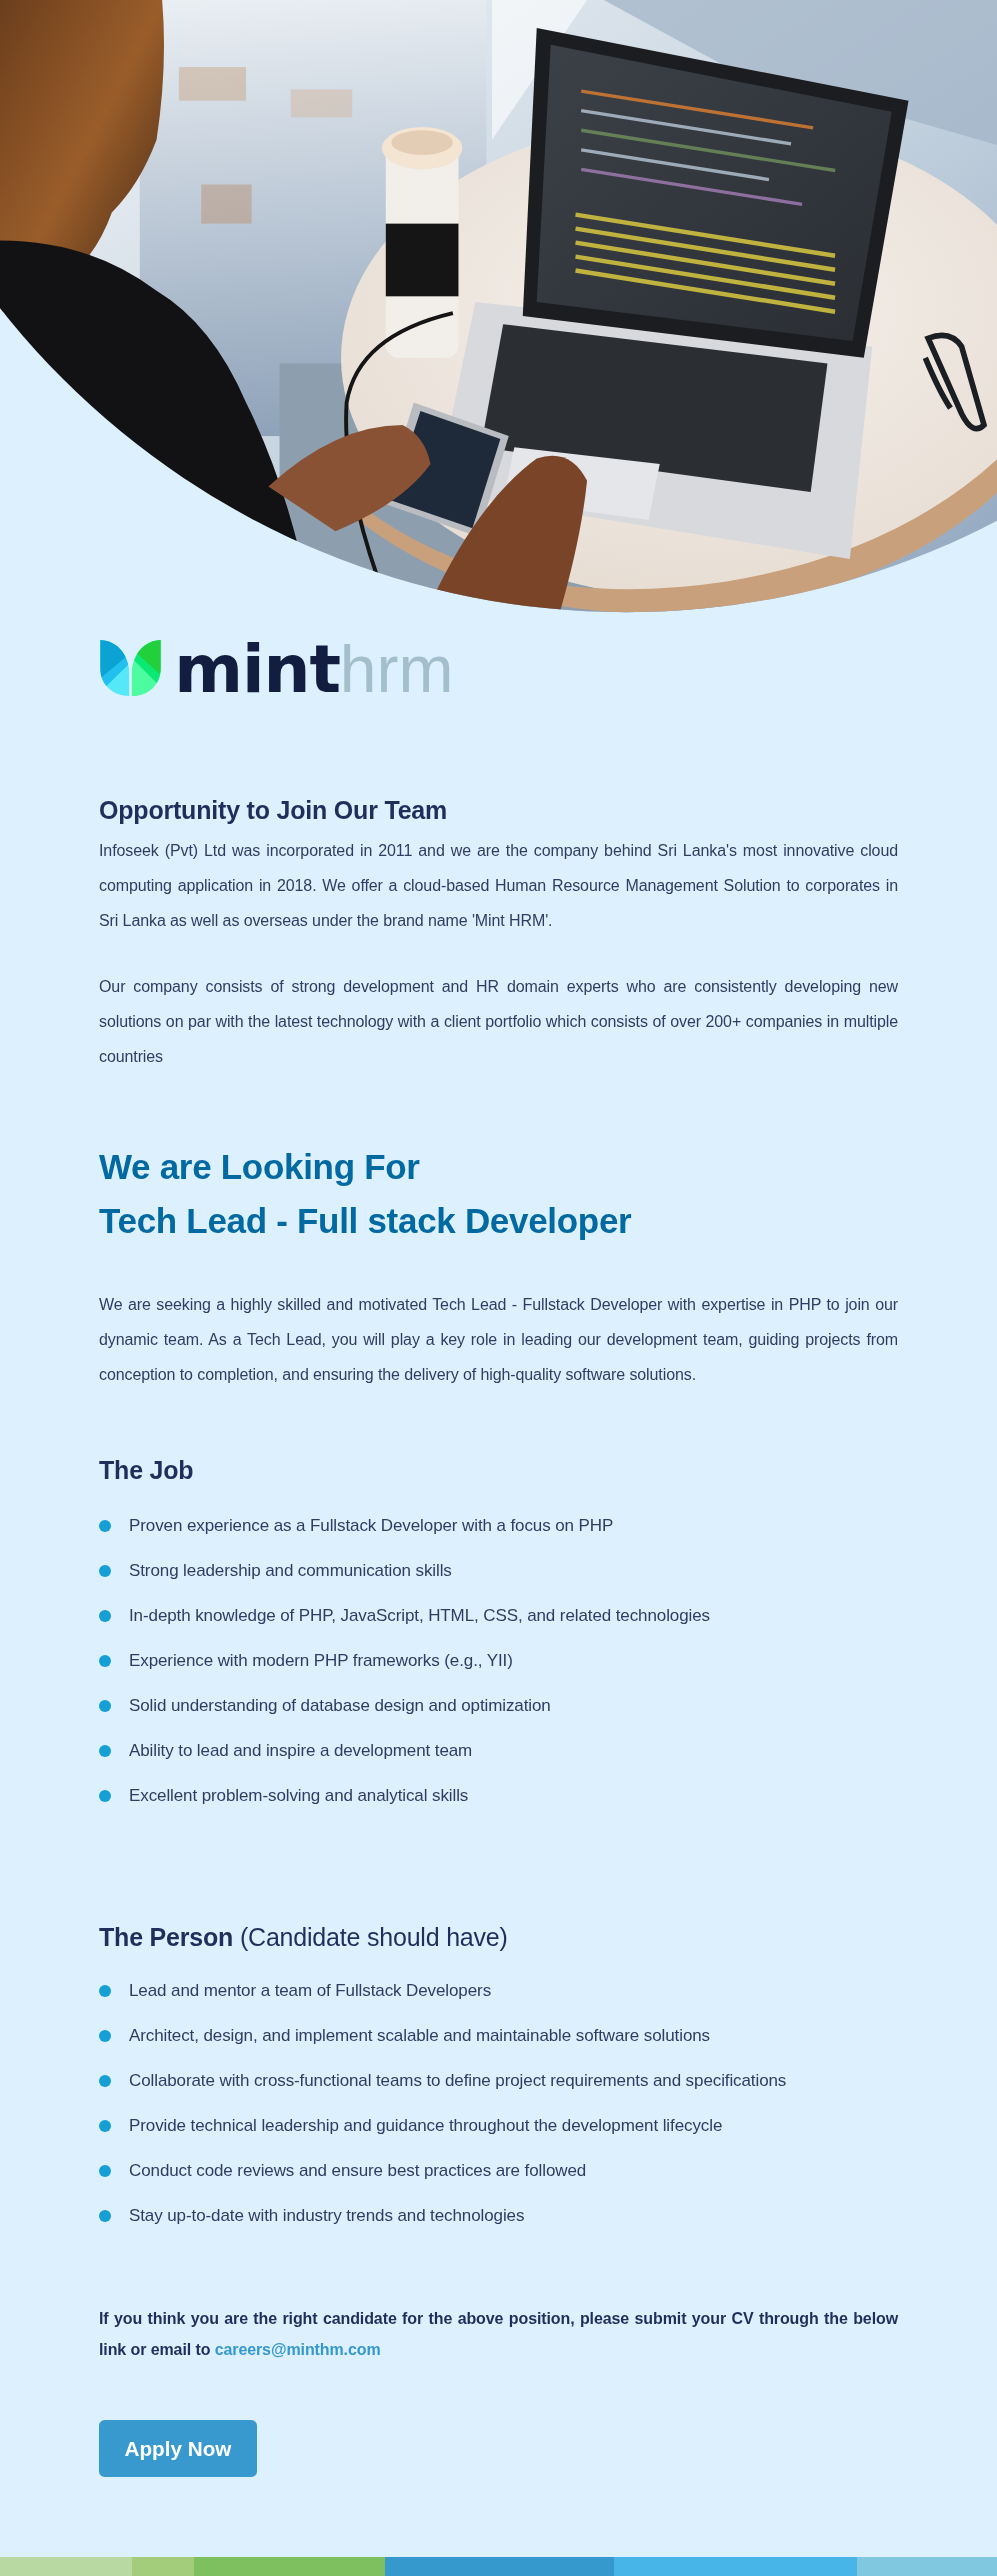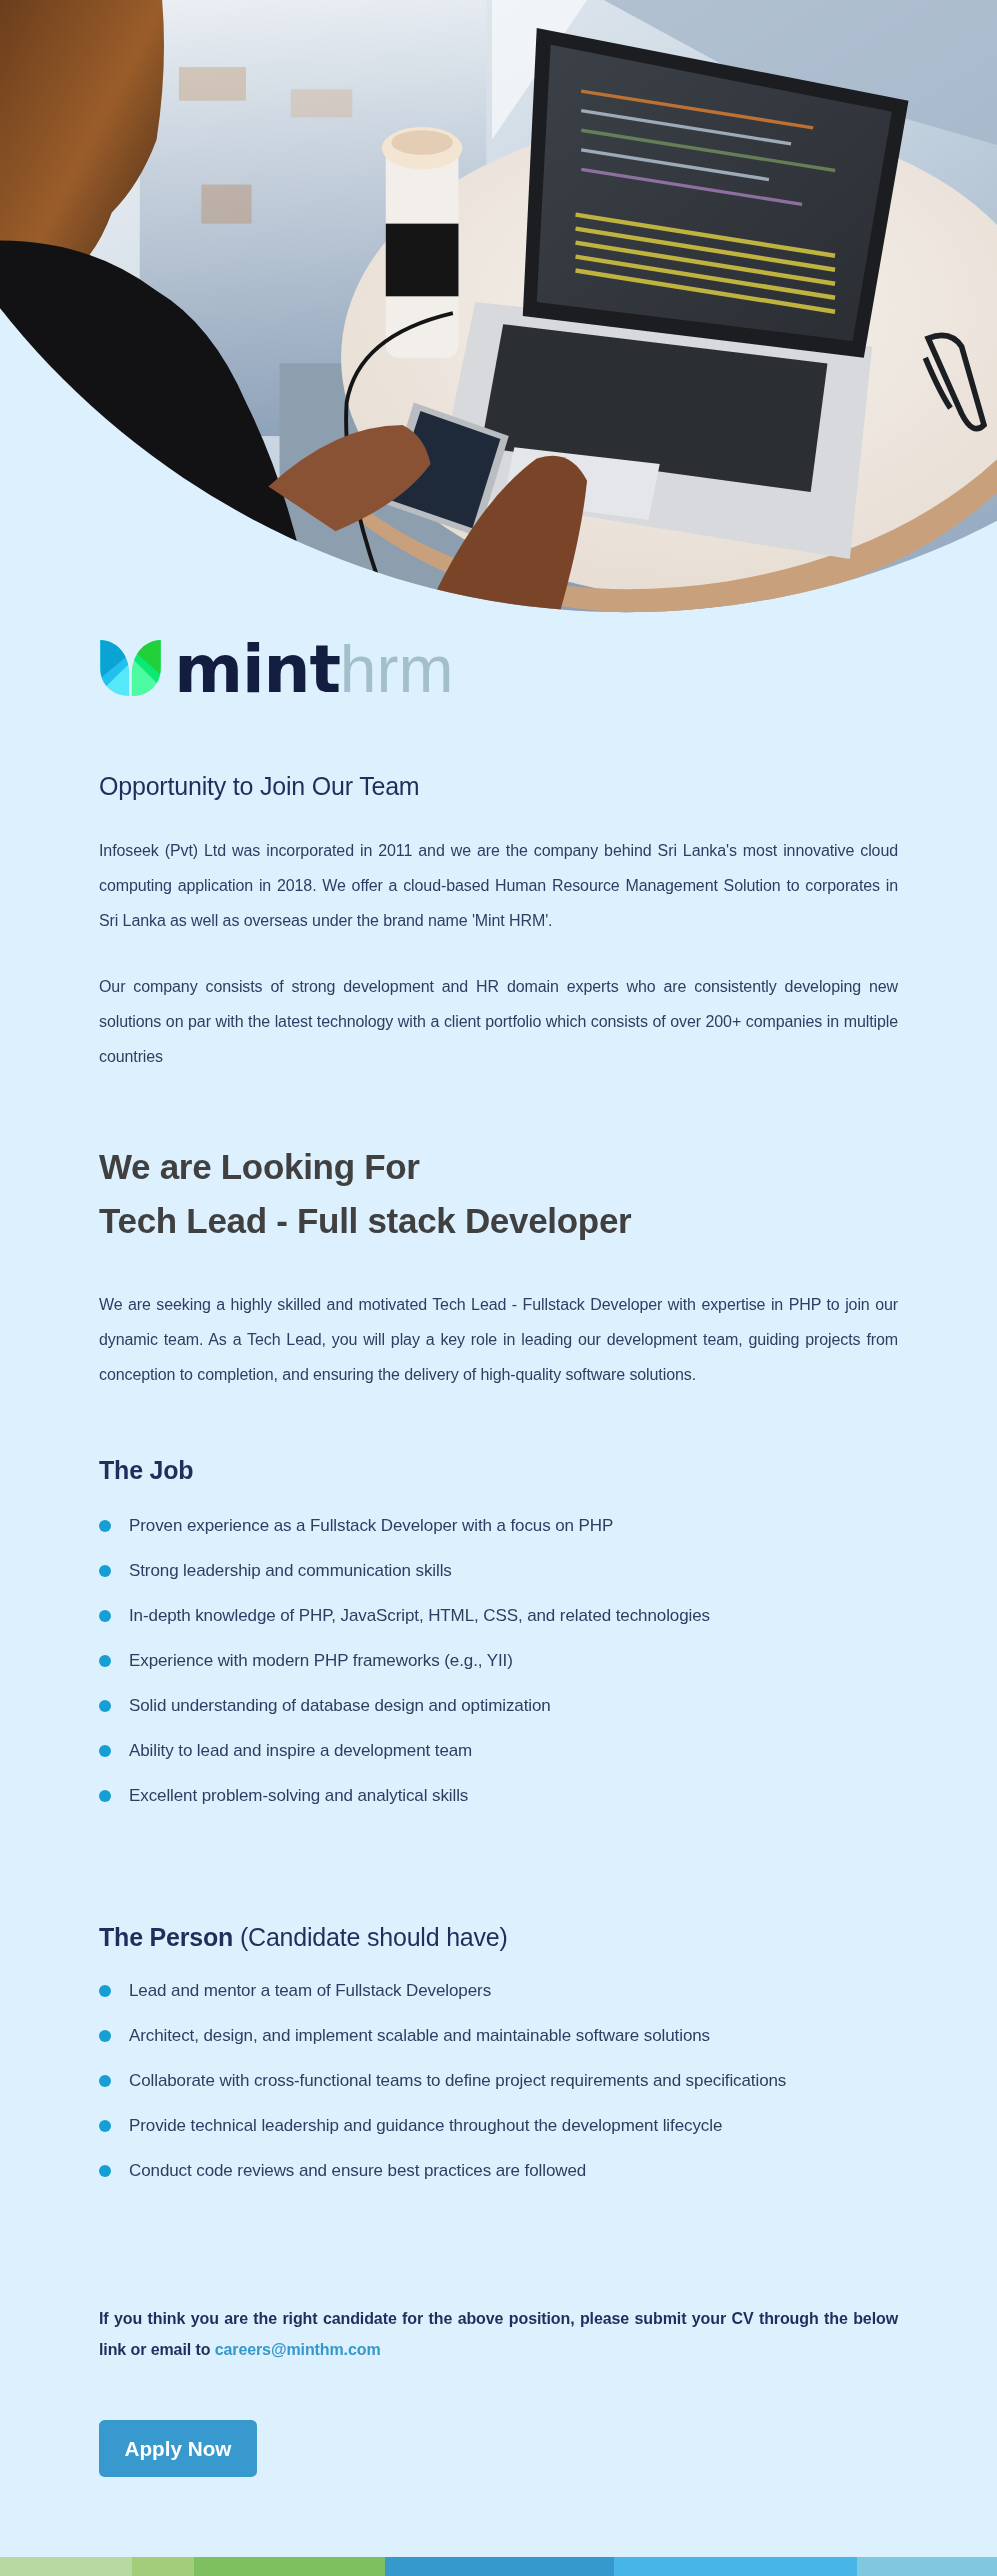--- a/index.html
+++ b/index.html
@@ -10,22 +10,22 @@
   .hero svg { display: block; }
 
   .logo { position: absolute; left: 99px; top: 639px; height: 57px; display: flex; align-items: flex-end; }
   .logo-icon { width: 63px; height: 56px; }
   .logo-text { font-family: "DejaVu Sans", sans-serif; font-size: 66px; line-height: 1; margin-left: 12.3px; letter-spacing: -1.1px; position: relative; top: 6.7px; }
   .logo-mint { color: #131d40; font-weight: bold; margin-top: 12px; }
   .logo-hrm { color: #a4bfcc; font-weight: normal; font-family: "Liberation Sans", sans-serif; letter-spacing: 0px; }
 
   .content { position: absolute; left: 99px; width: 799px; }
 
-  .h2 { font-size: 25px; font-weight: normal; color: #1f2f5c; letter-spacing: -0.2px; }
-  .h1 { font-size: 35px; font-weight: bold; color: #404040; line-height: 54px; letter-spacing: -0.3px; }
+  .h2 { font-size: 25px; font-weight: bold; color: #1f2f5c; letter-spacing: -0.2px; margin-top: 24px; }
+  .h1 { font-size: 35px; font-weight: bold; color: #0369a1; line-height: 54px; letter-spacing: -0.3px; }
   .para { font-size: 16px; line-height: 35px; color: #2f3d62; text-align: justify; text-align-last: left; font-weight: normal; letter-spacing: -0.1px; }
 
   .section-title { font-size: 25px; color: #1f2f5c; letter-spacing: -0.2px; }
   .section-title b { font-weight: bold; }
   .section-title .light { font-weight: normal; }
 
   .list { list-style: none; }
   .list li { position: relative; padding-left: 30px; font-size: 17px; color: #2f3d62; height: 45px; line-height: 22.4px; letter-spacing: -0.1px; }
   .list li .dot { position: absolute; left: 0; top: 5px; width: 12.3px; height: 12.3px; border-radius: 50%; background: #159fd4; }
 
@@ -190,20 +190,21 @@
 <div class="content" style="top:1923px;">
   <h3 class="section-title"><b>The Person</b><span class="light"> (Candidate should have)</span></h3>
 </div>
 <div class="content" style="top:1980px;">
   <ul class="list">
     <li><span class="dot"></span><span>Lead and mentor a team of Fullstack Developers</span></li>
     <li><span class="dot"></span><span>Architect, design, and implement scalable and maintainable software solutions</span></li>
     <li><span class="dot"></span><span>Collaborate with cross-functional teams to define project requirements and specifications</span></li>
     <li><span class="dot"></span><span>Provide technical leadership and guidance throughout the development lifecycle</span></li>
     <li><span class="dot"></span><span>Conduct code reviews and ensure best practices are followed</span></li>
+    <li><span class="dot"></span><span>Stay up-to-date with industry trends and technologies</span></li>
   </ul>
 </div>
 
 <div class="content" style="top:2303px;">
   <p class="cta"><span>If you think you are the right candidate for the above position, please submit your CV through the below link or email to </span><a href="#">careers@minthm.com</a></p>
 </div>
 
 <button class="apply-btn">Apply Now</button>
 
 <div class="footer-bar">

